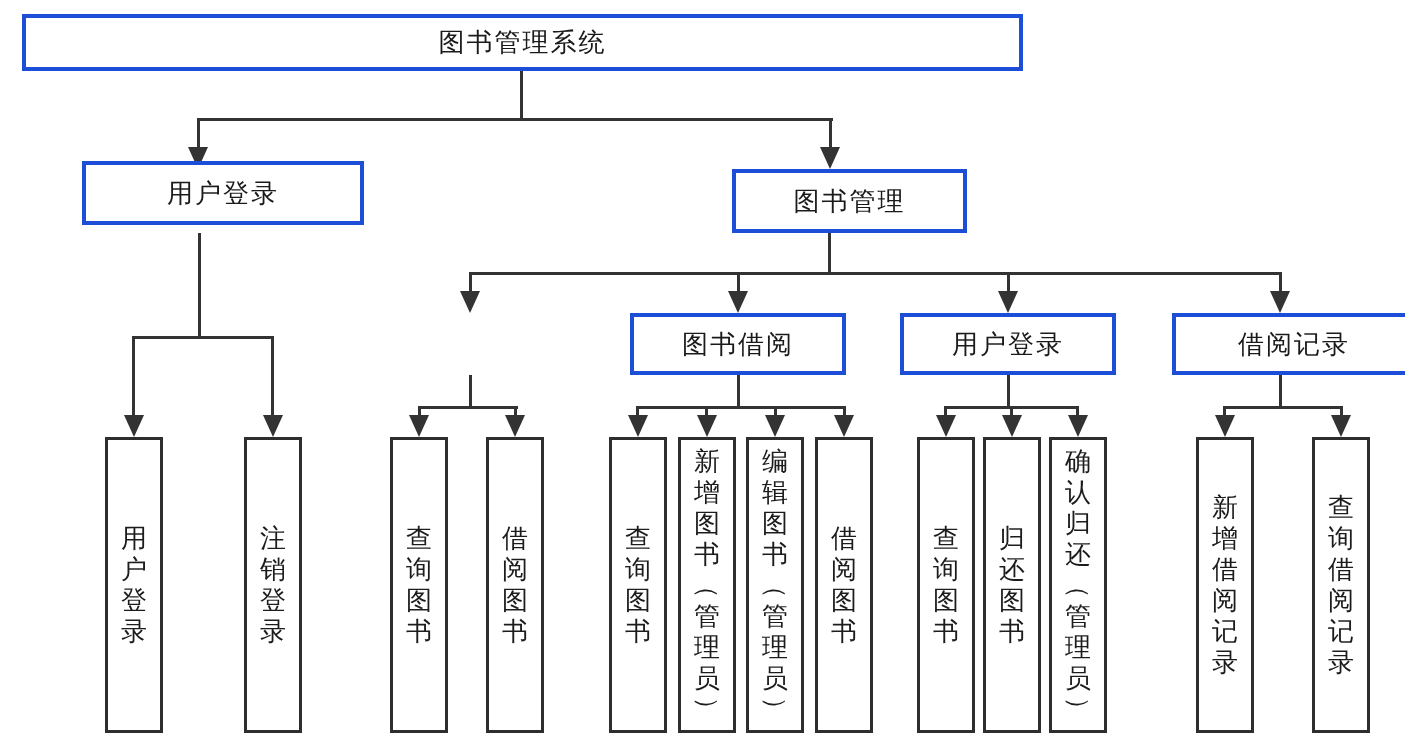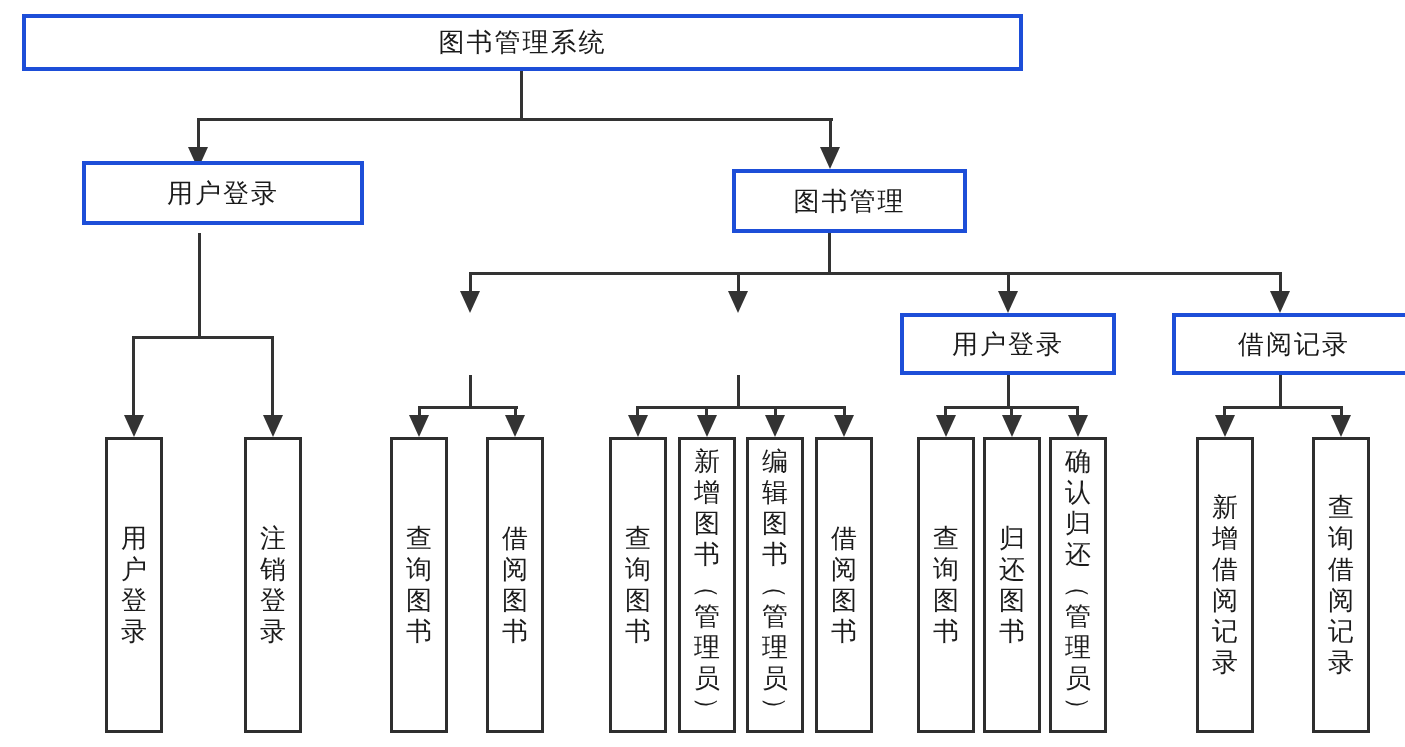--- a/index.html
+++ b/index.html
@@ -72,20 +72,23 @@
 
   <div class="node" style="left:82px;top:161px;width:282px;height:64px;">
     <span>用户登录</span>
   </div>
 
   <div class="node" style="left:712px;top:169px;width:235px;height:64px;margin-left:20px;">
     <span>图书管理</span>
   </div>
 
 
+  <div class="node" style="left:630px;top:313px;width:216px;height:62px;">
+    <span>图书借阅</span>
+  </div>
 
   <div class="node" style="left:900px;top:313px;width:216px;height:62px;">
     <span>用户登录</span>
   </div>
 
   <div class="node" style="left:1172px;top:313px;width:244px;height:62px;">
     <span>借阅记录</span>
   </div>
 
   <div class="leaf" style="left:105px;">

